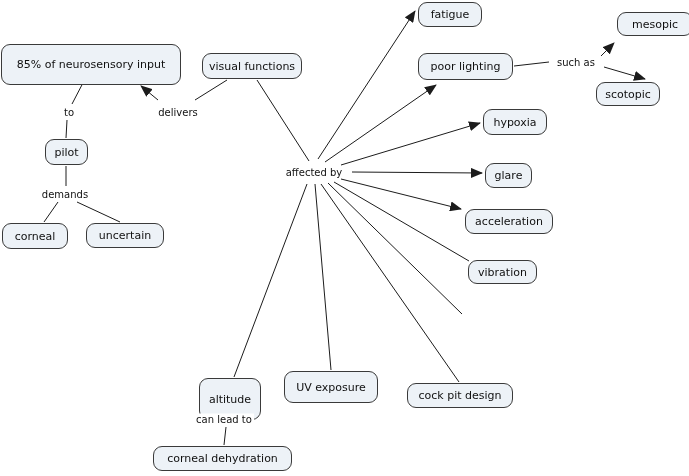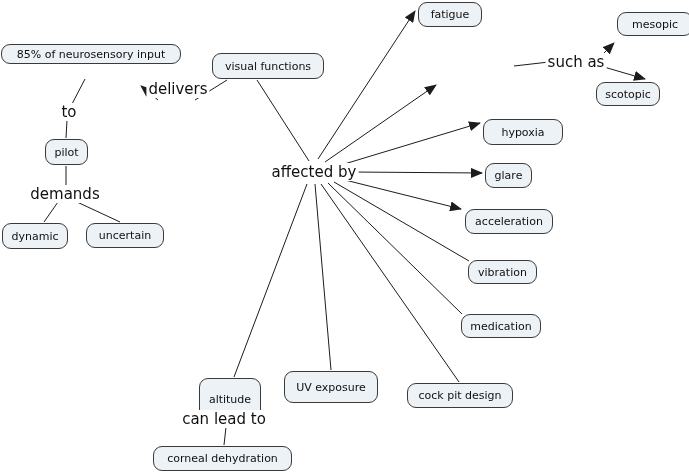--- a/index.html
+++ b/index.html
@@ -12,21 +12,21 @@
   svg.edges line { stroke:#1c1c1c; stroke-width:1; }
   .node {
     position:absolute; z-index:2; box-sizing:border-box;
     background:#edf2f7; border:1px solid #3a3a3a; border-radius:9px;
     display:flex; align-items:center; justify-content:center;
     font-size:11px; color:#101010; white-space:nowrap;
   }
   .link-label {
     position:absolute; z-index:3; transform:translate(-50%,-50%);
     background:#ffffff; padding:0 2px;
-    font-size:15px; color:#101010; white-space:nowrap;
+    font-size:10px; color:#101010; white-space:nowrap;
   }
 </style>
 </head>
 <body>
 
 <div id="canvas">
 
   <svg class="edges" width="689" height="476">
     <defs>
       <marker id="arrow" viewBox="0 0 12 10" markerWidth="12" markerHeight="10" refX="11" refY="5" orient="auto" markerUnits="userSpaceOnUse">
@@ -51,38 +51,38 @@
     <line x1="230" y1="404" x2="229" y2="412"></line>
     <line x1="226" y1="427" x2="224" y2="445"></line>
     <line x1="514" y1="66" x2="549" y2="62"></line>
     <line x1="601" y1="56" x2="614" y2="43" marker-end="url(#arrow)"></line>
     <line x1="604" y1="67" x2="645" y2="79" marker-end="url(#arrow)"></line>
     <line x1="66" y1="166" x2="66" y2="186"></line>
     <line x1="58" y1="202" x2="44" y2="222"></line>
     <line x1="77" y1="202" x2="120" y2="222"></line>
   </svg>
 
-  <div class="node" style="left:1px;top:44px;width:180px;height:20px">85% of neurosensory input</div>
-  <div class="node" style="left:212px;top:53px;width:112px;height:26px">visual functions</div>
+  <div class="node" style="left:1px;top:44px;width:180px;height:41px">85% of neurosensory input</div>
+  <div class="node" style="left:202px;top:53px;width:100px;height:26px">visual functions</div>
   <div class="node" style="left:418px;top:2px;width:64px;height:25px">fatigue</div>
+  <div class="node" style="left:418px;top:53px;width:95px;height:27px">poor lighting</div>
   <div class="node" style="left:617px;top:12px;width:76px;height:24px">mesopic</div>
   <div class="node" style="left:596px;top:82px;width:64px;height:24px">scotopic</div>
-  <div class="node" style="left:483px;top:119px;width:80px;height:26px">hypoxia</div>
+  <div class="node" style="left:483px;top:109px;width:64px;height:26px">hypoxia</div>
   <div class="node" style="left:485px;top:163px;width:47px;height:25px">glare</div>
   <div class="node" style="left:465px;top:209px;width:88px;height:25px">acceleration</div>
   <div class="node" style="left:468px;top:260px;width:69px;height:24px">vibration</div>
-  <div class="node" style="left:461px;top:314px;width:80px;height:24px">medication</div>
   <div class="node" style="left:407px;top:383px;width:106px;height:25px">cock pit design</div>
   <div class="node" style="left:284px;top:371px;width:94px;height:32px">UV exposure</div>
   <div class="node" style="left:199px;top:378px;width:62px;height:42px">altitude</div>
   <div class="node" style="left:153px;top:446px;width:139px;height:25px">corneal dehydration</div>
   <div class="node" style="left:45px;top:139px;width:43px;height:26px">pilot</div>
-  <div class="node" style="left:2px;top:223px;width:66px;height:26px">dynamic</div>
+  <div class="node" style="left:2px;top:223px;width:66px;height:26px">corneal</div>
   <div class="node" style="left:86px;top:223px;width:78px;height:25px">uncertain</div>
 
   <div class="link-label" style="left:69px;top:112px">to</div>
-  <div class="link-label" style="left:178px;top:89px">delivers</div>
+  <div class="link-label" style="left:178px;top:112px">delivers</div>
   <div class="link-label" style="left:65px;top:194px">demands</div>
   <div class="link-label" style="left:314px;top:172px">affected by</div>
   <div class="link-label" style="left:576px;top:62px">such as</div>
   <div class="link-label" style="left:224px;top:419px">can lead to</div>
 
 </div>
 
 </body></html>

